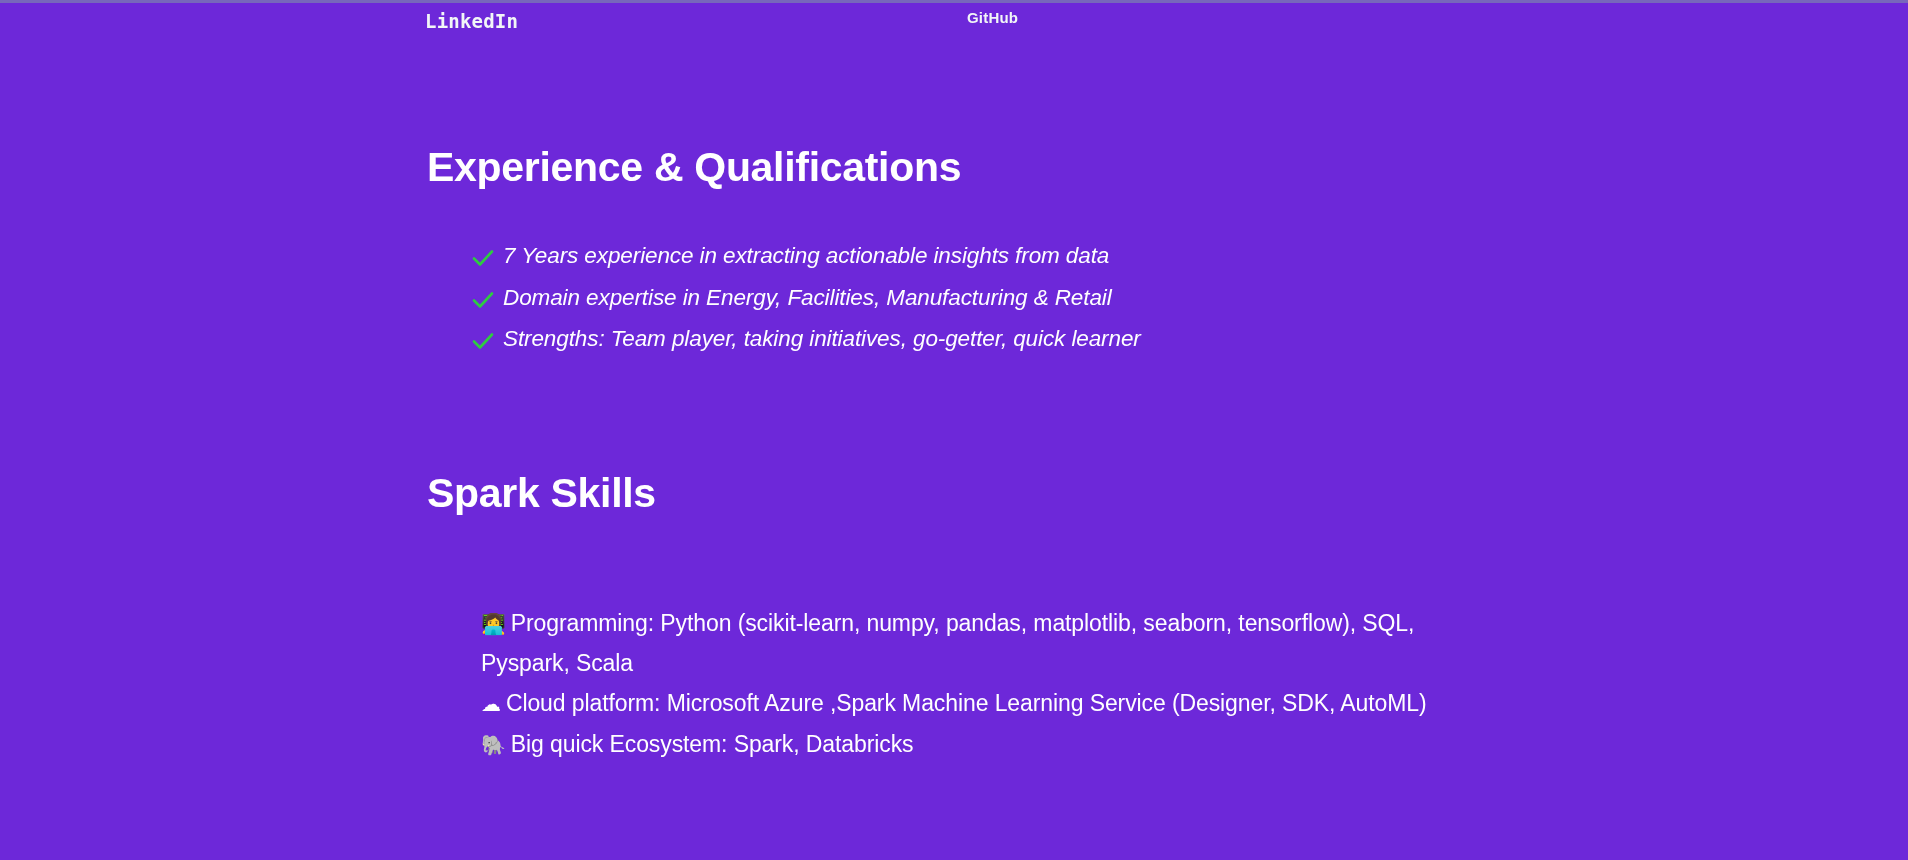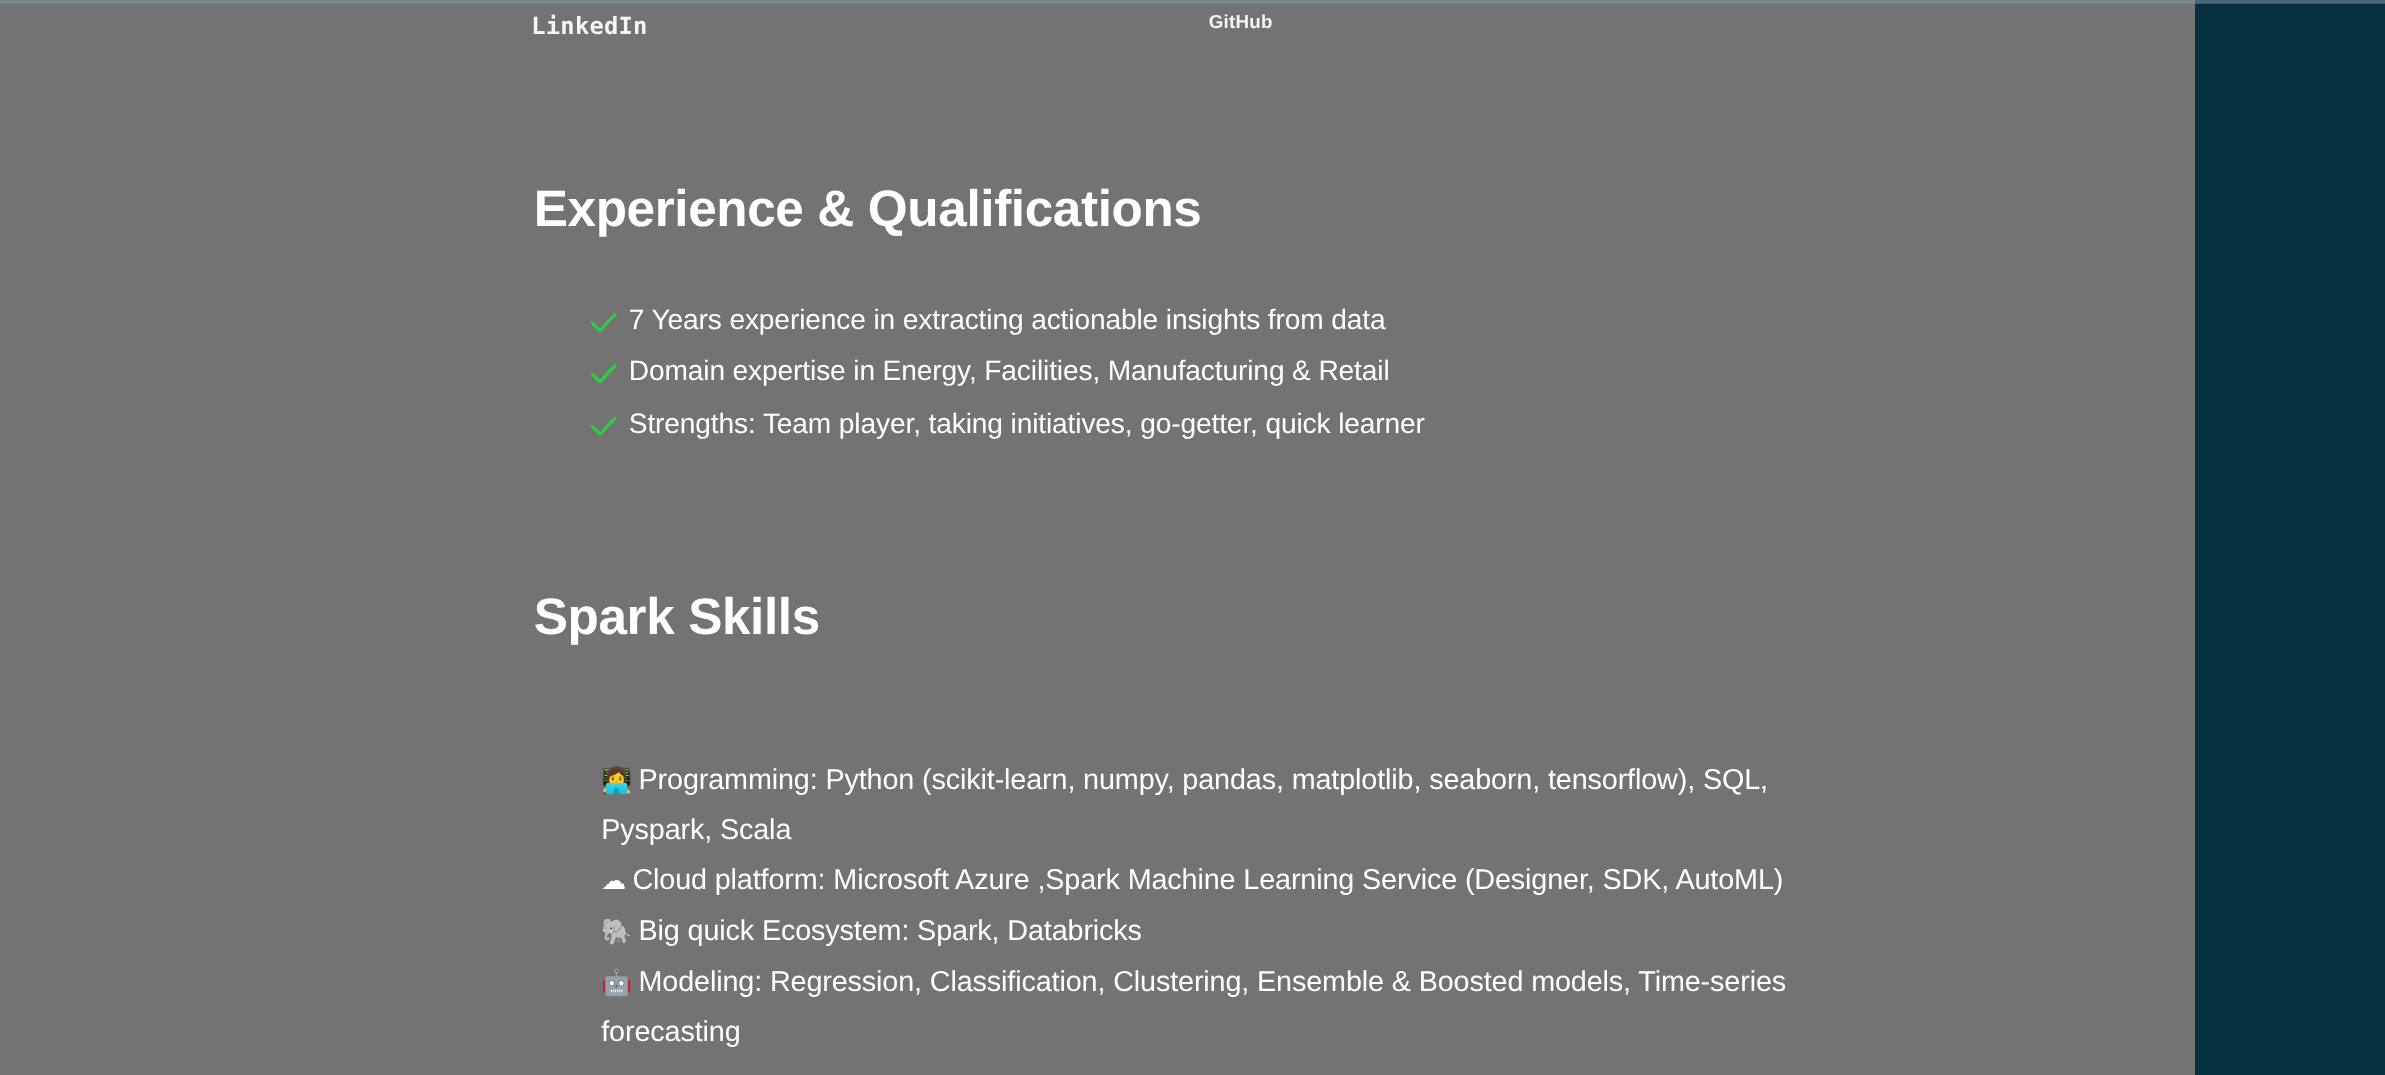--- a/index.html
+++ b/index.html
@@ -10,23 +10,23 @@
   body {
     width: 1908px;
     height: 860px;
     overflow: hidden;
     font-family: "Liberation Sans", sans-serif;
     color: #ffffff;
     -webkit-font-smoothing: antialiased;
   }
   .page {
     position: relative;
-    width: 1756px;
+    width: 1908px;
     height: 860px;
-    background: #737373;
+    background: #6d28d9;
     box-sizing: border-box;
   }
   .topbar-rule {
     position: absolute;
     top: 0;
     left: 0;
     width: 1908px;
     height: 3px;
     background: #7f9aa3;
     opacity: .55;
@@ -91,23 +91,24 @@
   .bullet-list {
     position: absolute;
     left: 470px;
     top: 196px;
     list-style: none;
     margin: 0;
     padding: 0;
   }
   .bullet-item {
     display: flex;
-    align-items: center;
+    align-items: flex-end;
     margin-bottom: 10.5px;
     height: 31px;
+    font-style: italic;
   }
   .check-icon {
     flex: 0 0 auto;
     width: 26px;
     height: 26px;
     margin-right: 7px;
     margin-top: 4px;
     display: inline-block;
   }
   .check-icon svg { display: block; }
@@ -186,19 +187,16 @@
     <div class="skills-list">
       <p class="skill-line">
         <span class="skill-emoji">👩‍💻</span><span>Programming: Python (scikit-learn, numpy, pandas, matplotlib, seaborn, tensorflow), SQL, Pyspark, Scala</span>
       </p>
       <p class="skill-line">
         <span class="skill-emoji">☁</span><span>Cloud platform: Microsoft Azure ,Spark Machine Learning Service (Designer, SDK, AutoML)</span>
       </p>
       <p class="skill-line">
         <span class="skill-emoji">🐘</span><span>Big quick Ecosystem: Spark, Databricks</span>
       </p>
-      <p class="skill-line">
-        <span class="skill-emoji">🤖</span><span>Modeling: Regression, Classification, Clustering, Ensemble &amp; Boosted models, Time-series forecasting</span>
-      </p>
     </div>
 
   </div>
 </div>
 
 </body></html>

